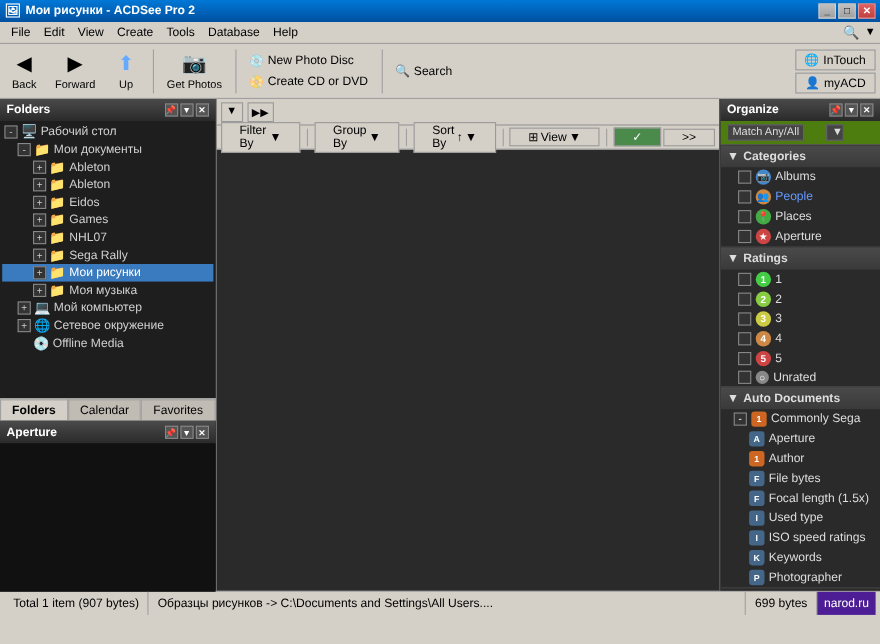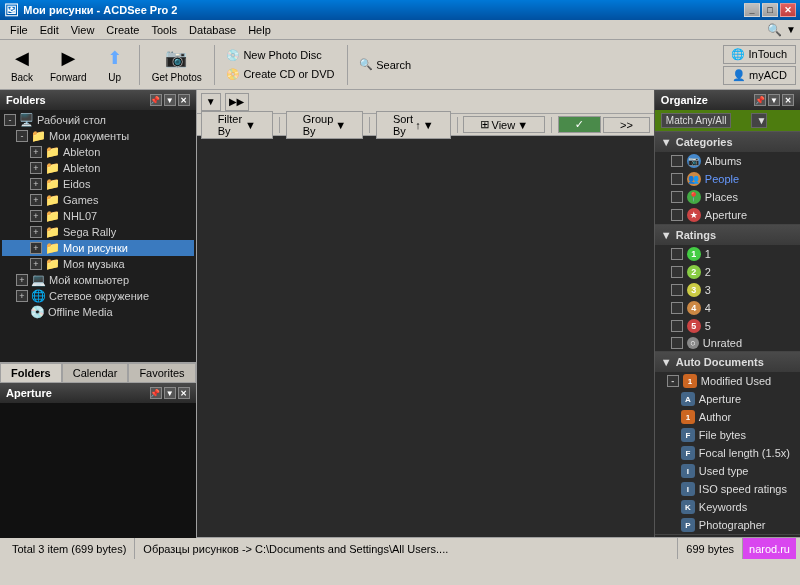--- a/index.html
+++ b/index.html
@@ -407,21 +407,21 @@
 
       <div class="org-section">
         <div class="org-section-header">
           <span>▼</span>
           <span>Auto Documents</span>
         </div>
 
         <div class="auto-cat-item">
           <div class="auto-expand">-</div>
           <div class="auto-num-icon auto-orange">1</div>
-          <span>Modified Used</span>
+          <span>Commonly Sega</span>
         </div>
         <div class="auto-cat-item" style="padding-left:26px;">
           <div class="auto-num-icon">A</div>
           <span>Aperture</span>
         </div>
         <div class="auto-cat-item" style="padding-left:26px;">
           <div class="auto-num-icon auto-orange">1</div>
           <span>Author</span>
         </div>
         <div class="auto-cat-item" style="padding-left:26px;">
@@ -448,24 +448,24 @@
           <div class="auto-num-icon">P</div>
           <span>Photographer</span>
         </div>
       </div>
     </div>
   </div>
 </div>
 
 <div class="status-bar">
   <div class="status-section">
-    <span>Total 3 item  (699 bytes)</span>
+    <span>Total 1 item  (907 bytes)</span>
   </div>
   <div class="status-section" style="flex:1; overflow:hidden;">
     <span style="overflow:hidden; white-space:nowrap; text-overflow:ellipsis;">Образцы рисунков -&gt; C:\Documents and Settings\All Users....</span>
   </div>
   <div class="status-section">
     <span>699 bytes</span>
   </div>
-  <div class="status-section" style="background:#d946ef; color:white; padding:0 6px;">
+  <div class="status-section" style="background:#4c1d95; color:white; padding:0 6px;">
     <span>narod.ru</span>
   </div>
 </div>
 
 </body></html>

